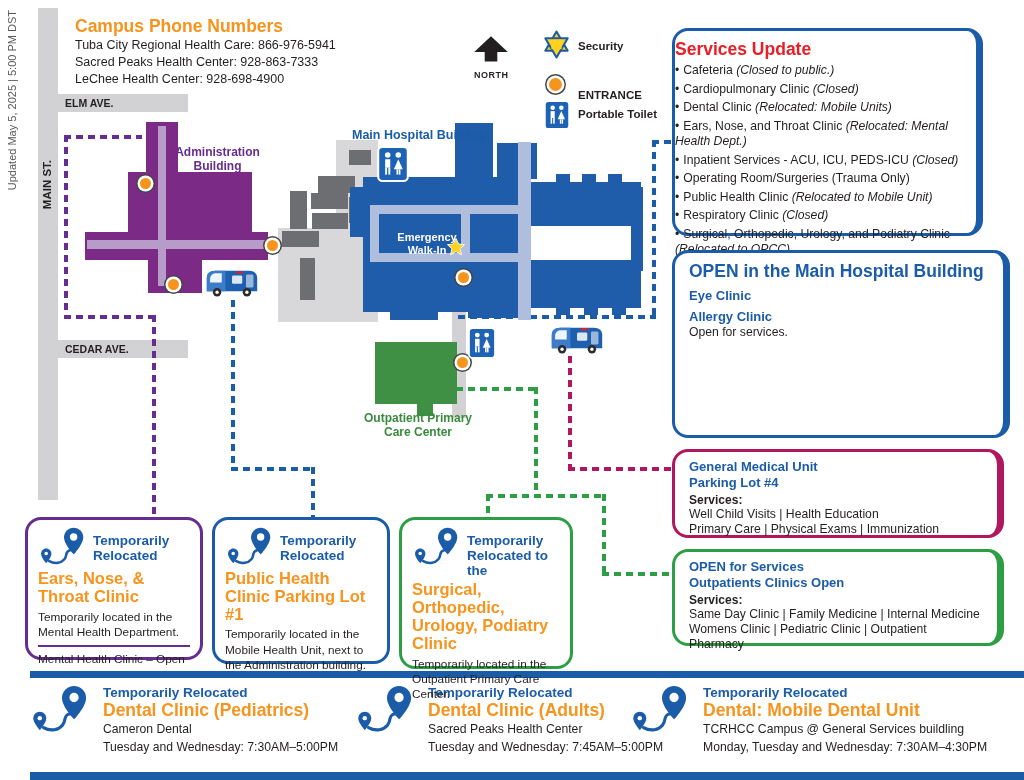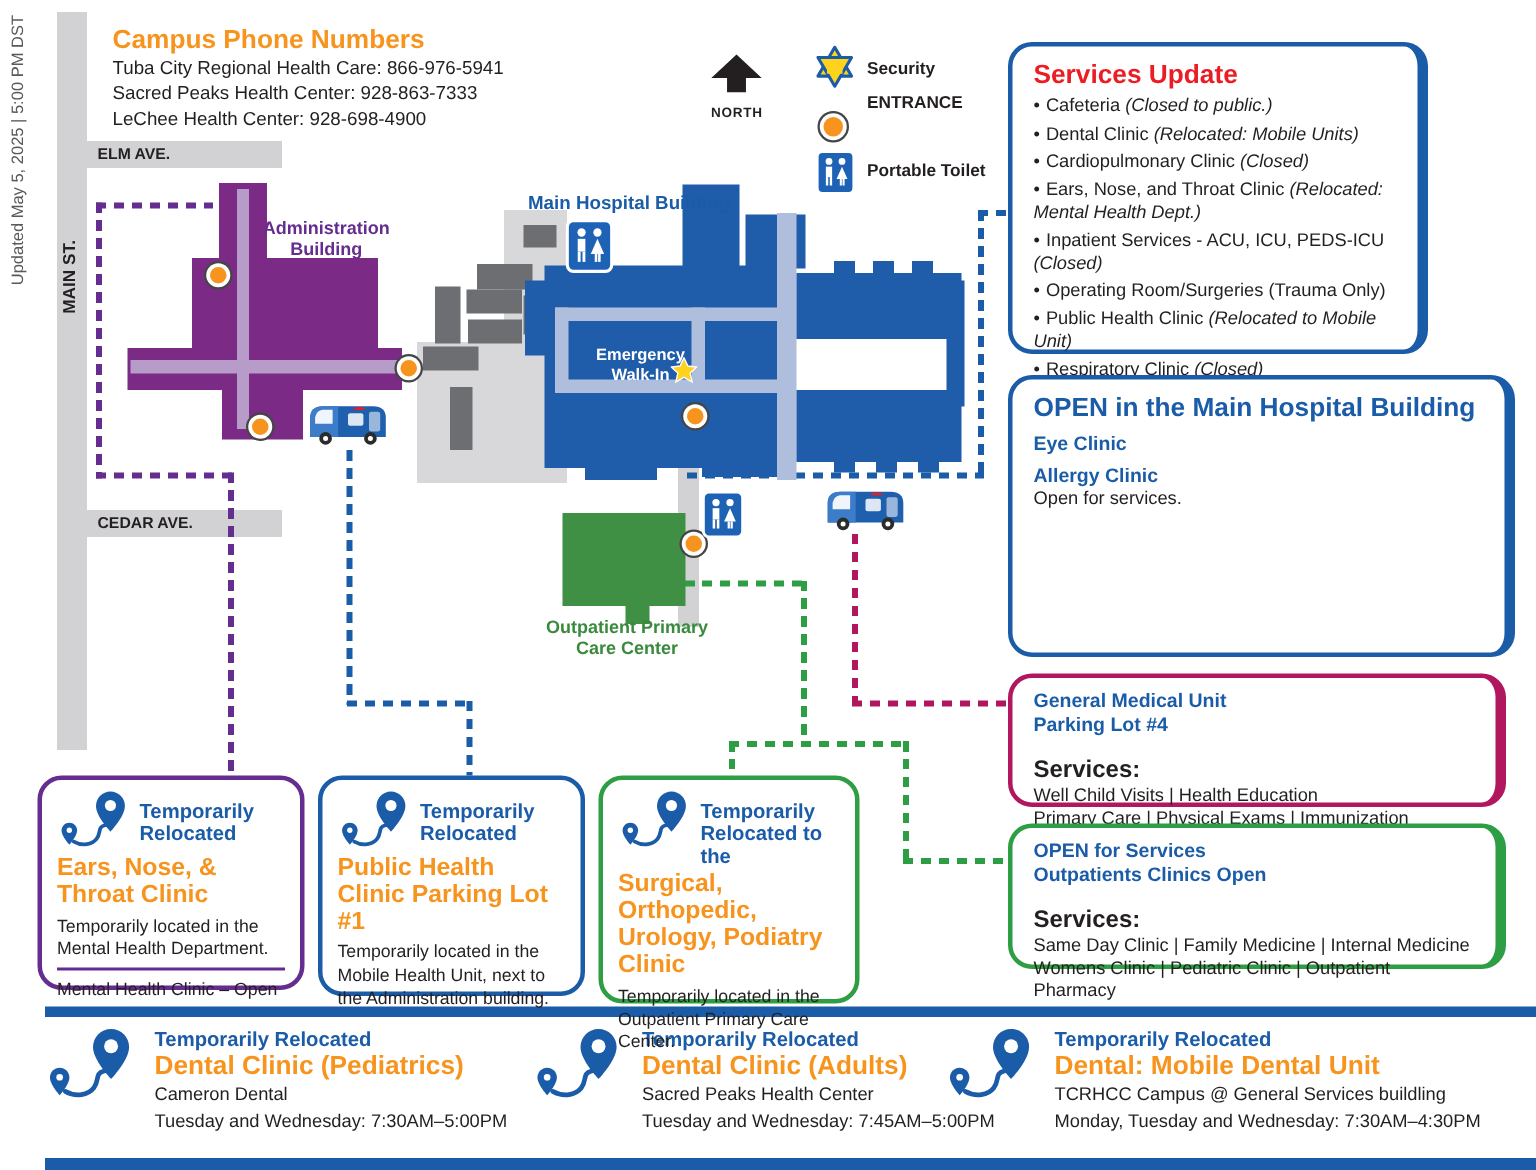--- a/index.html
+++ b/index.html
@@ -35,21 +35,21 @@
   .su-list{list-style:none;margin:2px 0 0 0;padding:0}
   .su-list li{font-size:12.2px;line-height:15.2px;margin-bottom:3.4px}
   .bullet{margin-right:4px}
   .it{font-style:italic}
   .os{margin-top:6px}
   .os h3{margin:0;font-size:13px;color:#1B5CA8}
   .os p{margin:1px 0 0 0;font-size:12.2px}
   .os.red h3{color:#EC1C24}
   .os.red p{color:#EC1C24}
   .bt{font-size:13px;font-weight:bold;color:#1B5CA8;line-height:15.5px}
-  .svl{font-size:16px;font-weight:bold;margin-top:15px}
+  .svl{font-size:12px;font-weight:bold;margin-top:3px}
   .svc{font-size:12.2px;line-height:15px}
   
   .rbox{position:absolute;top:517px;background:#fff;border:3px solid;border-radius:16px;
         padding:6px 10px;box-sizing:border-box;z-index:10}
   .rbox .hd{display:flex;align-items:flex-start}
   .rbox .ric{width:52px;height:40px;flex:none;margin-top:1px}
   .rbox .tag{color:#1B5CA8;font-weight:bold;font-size:13.5px;line-height:1.12;padding-top:7px;padding-left:3px}
   .rbox .nm{color:#F7941E;font-weight:bold;font-size:16.5px;line-height:1.08;margin-top:3px}
   .rbox .ds{font-size:11.8px;line-height:1.3;margin-top:4px}
   .rbox .fn{font-size:11.8px;border-top:2px solid #662D91;margin-top:5px;padding-top:5px}
@@ -96,21 +96,21 @@
   <div class="north-label" style="left:474px;top:70px">NORTH</div>
   <div class="abs" style="left:542px;top:30px;width:29px;height:29px"><span class="ic-star6"><svg viewBox="0 0 28 28" width="100%" height="100%">
           <g stroke="#1B5CA8" stroke-width="2" stroke-linejoin="round" fill="#FFD21E">
             <polygon points="14,1.5 24.8,20 3.2,20"></polygon>
             <polygon points="14,26.5 3.2,8 24.8,8"></polygon>
           </g>
           <polygon points="9,9.5 19,9.5 19,18.5 9,18.5" fill="#FFD21E"></polygon>
         </svg></span></div>
   <div class="legend-label" style="left:578px;top:40px">Security</div>
   <div class="entrance" style="left:549px;top:78px;width:13px;height:13px"></div>
-  <div class="legend-label" style="left:578px;top:63px">ENTRANCE</div>
+  <div class="legend-label" style="left:578px;top:89px">ENTRANCE</div>
   <div class="abs" style="left:544px;top:100px;width:26px;height:30px"><span class="ic-toilet"><svg viewBox="0 0 30 34" width="100%" height="100%">
           <rect x="1" y="1" width="28" height="32" rx="4" fill="#1E62B5" stroke="#fff" stroke-width="2"></rect>
           <circle cx="10" cy="8.5" r="2.6" fill="#fff"></circle>
           <rect x="7.6" y="12.5" width="4.8" height="8" fill="#fff"></rect>
           <rect x="7.6" y="20.5" width="1.8" height="6.5" fill="#fff"></rect>
           <rect x="10.6" y="20.5" width="1.8" height="6.5" fill="#fff"></rect>
           <circle cx="20" cy="8.5" r="2.6" fill="#fff"></circle>
           <path d="M20 12.5l4.2 9.5h-8.4z" fill="#fff"></path>
           <rect x="18.3" y="22" width="1.6" height="5" fill="#fff"></rect>
           <rect x="20.4" y="22" width="1.6" height="5" fill="#fff"></rect>
@@ -236,26 +236,26 @@
           <path d="M6.5 12c1-4 3-5.5 6.5-5.5h6V16.5H6.5z" fill="#fff" opacity=".92"></path>
           <rect x="30" y="9" width="11" height="9" rx="1.5" fill="#fff" opacity=".85"></rect>
           <path d="M33 6c3-2 7-2 10 0-3 1-7 1-10 0z" fill="#EC1C24"></path>
           <rect x="45" y="8" width="8" height="14" rx="1.5" fill="#fff" opacity=".55"></rect>
           <circle cx="14" cy="27" r="4.5" fill="#2b2b2b"></circle>
           <circle cx="14" cy="27" r="1.8" fill="#fff"></circle>
           <circle cx="46" cy="27" r="4.5" fill="#2b2b2b"></circle>
           <circle cx="46" cy="27" r="1.8" fill="#fff"></circle>
         </svg></span></div>
 
-  <div class="box thickr" id="box-services" style="left:672px;top:28px;width:280px;height:208px;border-color:#1B5CA8;padding:8px 14px">
+  <div class="box thickr" id="box-services" style="left:672px;top:28px;width:311px;height:208px;border-color:#1B5CA8;padding:8px 0">
     <h2 class="t-red">Services Update</h2>
     <ul class="su-list">
       <li><span class="bullet">•</span><span>Cafeteria </span><span class="it">(Closed to public.)</span></li>
+      <li><span class="bullet">•</span><span>Cardiopulmonary Clinic </span><span class="it">(Closed)</span></li>
       <li><span class="bullet">•</span><span>Dental Clinic </span><span class="it">(Relocated: Mobile Units)</span></li>
-      <li><span class="bullet">•</span><span>Cardiopulmonary Clinic </span><span class="it">(Closed)</span></li>
       <li><span class="bullet">•</span><span>Ears, Nose, and Throat Clinic </span><span class="it">(Relocated: Mental Health Dept.)</span></li>
       <li><span class="bullet">•</span><span>Inpatient Services - ACU, ICU, PEDS-ICU </span><span class="it">(Closed)</span></li>
       <li><span class="bullet">•</span><span>Operating Room/Surgeries </span><span>(Trauma Only)</span></li>
       <li><span class="bullet">•</span><span>Public Health Clinic </span><span class="it">(Relocated to Mobile Unit)</span></li>
       <li><span class="bullet">•</span><span>Respiratory Clinic </span><span class="it">(Closed)</span></li>
       <li><span class="bullet">•</span><span>Surgical, Orthopedic, Urology, and Podiatry Clinic </span><span class="it">(Relocated to OPCC)</span></li>
     </ul>
   </div>
 
   <div class="box thickr" id="box-open" style="left:672px;top:250px;width:338px;height:188px;border-color:#1B5CA8;padding:8px 14px">

